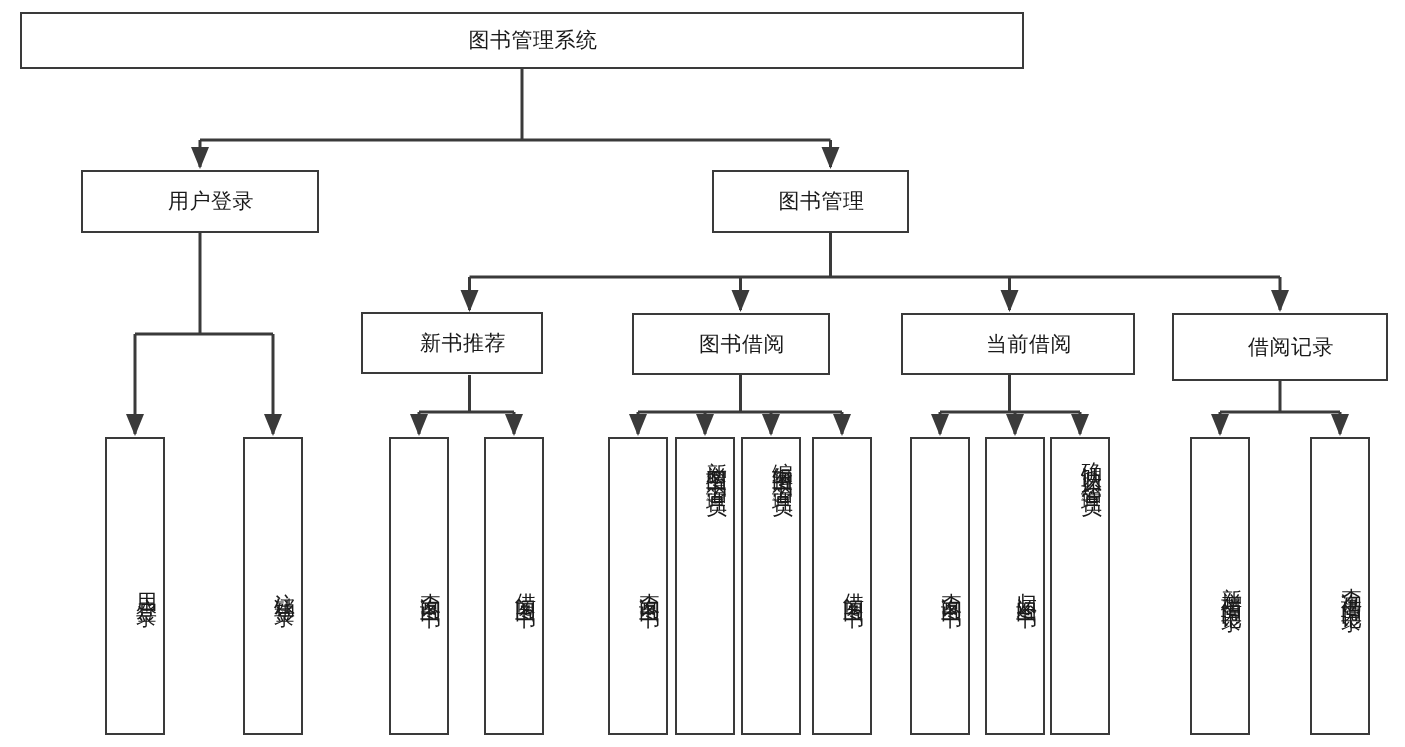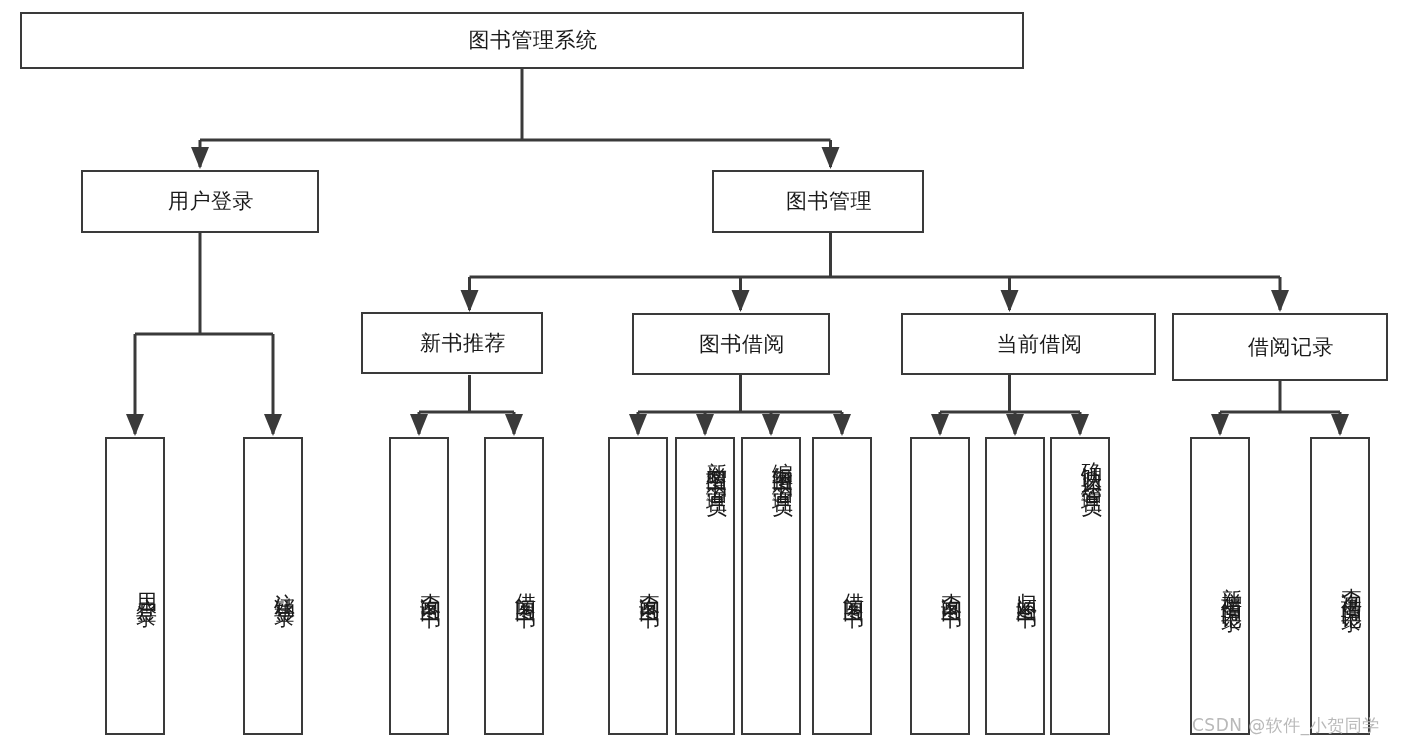--- a/index.html
+++ b/index.html
@@ -147,30 +147,30 @@
       </g>
   </svg>
 
   <div id="nodes-layer">
       <div class="node-box" style="left: 20px; top: 12px; width: 1004px; height: 57px;">
         <span class="node-label">图书管理系统</span>
       </div>
       <div class="node-box" style="left: 81px; top: 170px; width: 238px; height: 63px;">
         <span class="node-label">用户登录</span>
       </div>
-      <div class="node-box" style="left: 712px; top: 170px; width: 212px; height: 63px;">
+      <div class="node-box" style="left: 712px; top: 170px; width: 197px; height: 63px;">
         <span class="node-label">图书管理</span>
       </div>
       <div class="node-box" style="left: 361px; top: 312px; width: 182px; height: 62px;">
         <span class="node-label">新书推荐</span>
       </div>
       <div class="node-box" style="left: 632px; top: 313px; width: 198px; height: 62px;">
         <span class="node-label">图书借阅</span>
       </div>
-      <div class="node-box" style="left: 901px; top: 313px; width: 255px; height: 62px;">
+      <div class="node-box" style="left: 901px; top: 313px; width: 234px; height: 62px;">
         <span class="node-label">当前借阅</span>
       </div>
       <div class="node-box" style="left: 1172px; top: 313px; width: 216px; height: 68px;">
         <span class="node-label">借阅记录</span>
       </div>
       <div class="node-box vertical centered" style="left: 105px; top: 437px; width: 60px; height: 298px;">
         <span class="node-label">用户登录</span>
       </div>
       <div class="node-box vertical centered" style="left: 243px; top: 437px; width: 60px; height: 298px;">
         <span class="node-label">注销登录</span>
@@ -203,14 +203,13 @@
         <span class="node-label">确认归还（管理员）</span>
       </div>
       <div class="node-box vertical centered" style="left: 1190px; top: 437px; width: 60px; height: 298px;">
         <span class="node-label">新增借阅记录</span>
       </div>
       <div class="node-box vertical centered" style="left: 1310px; top: 437px; width: 60px; height: 298px;">
         <span class="node-label">查询借阅记录</span>
       </div>
     </div>
 
-  <div class="watermark">CSDN @软件_小贺同学</div>
 </div>
 
 </body></html>

